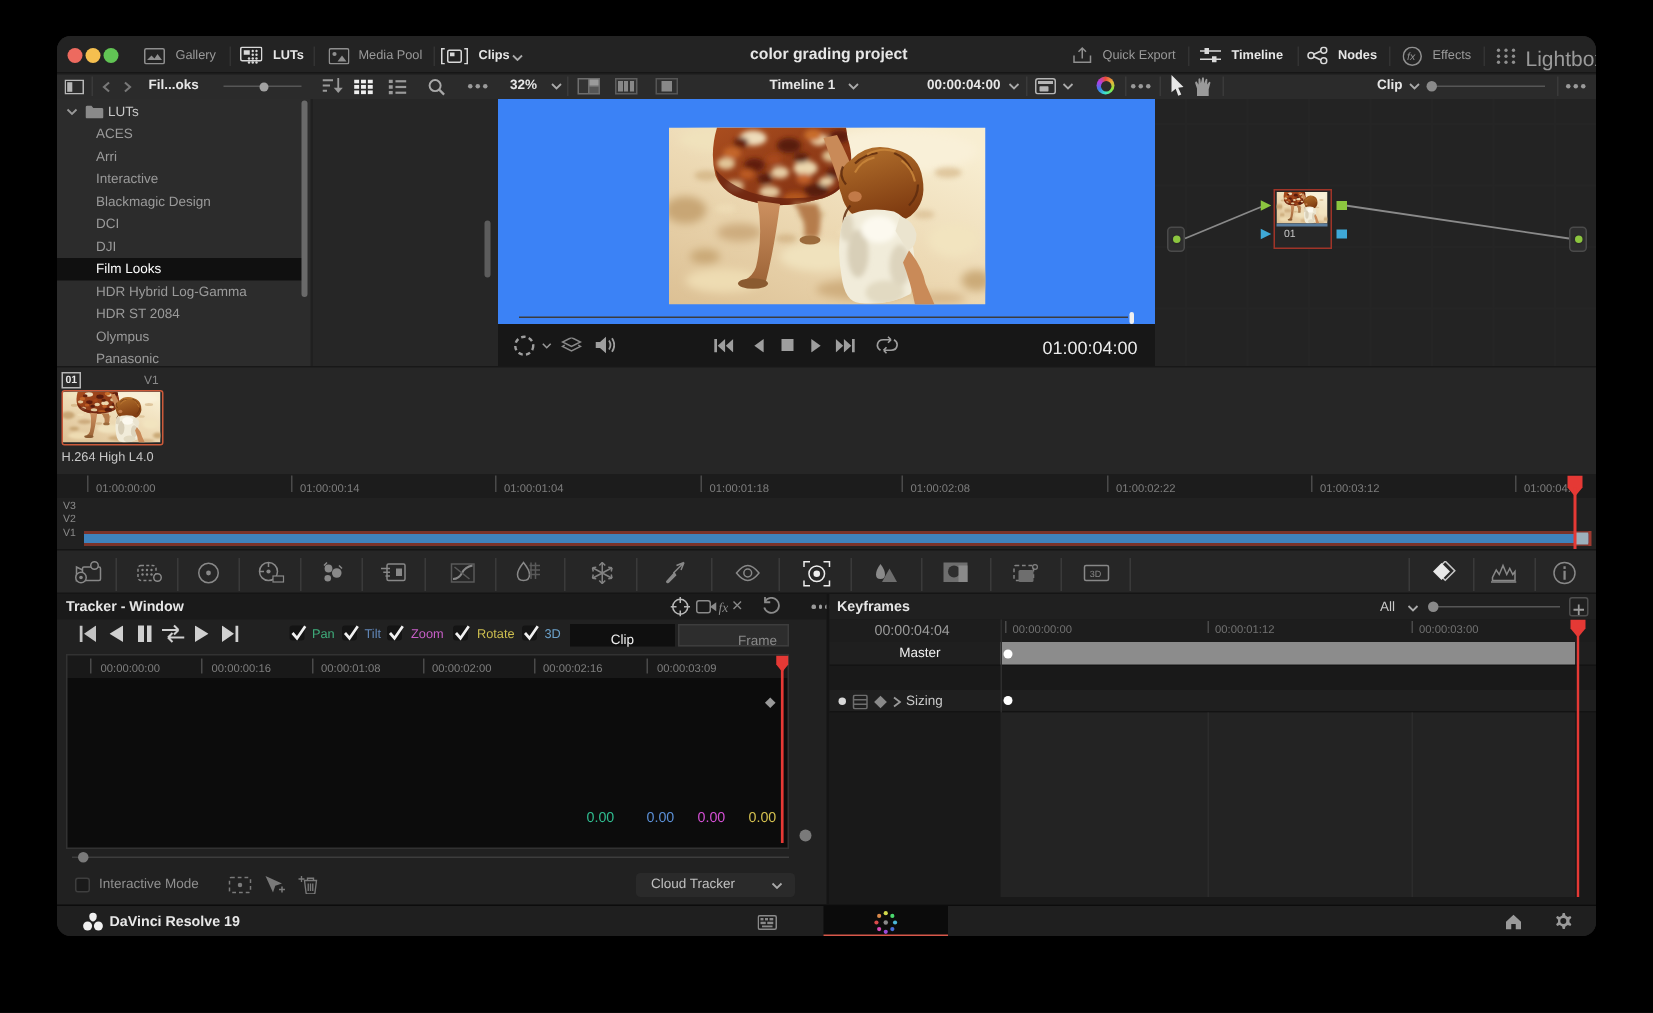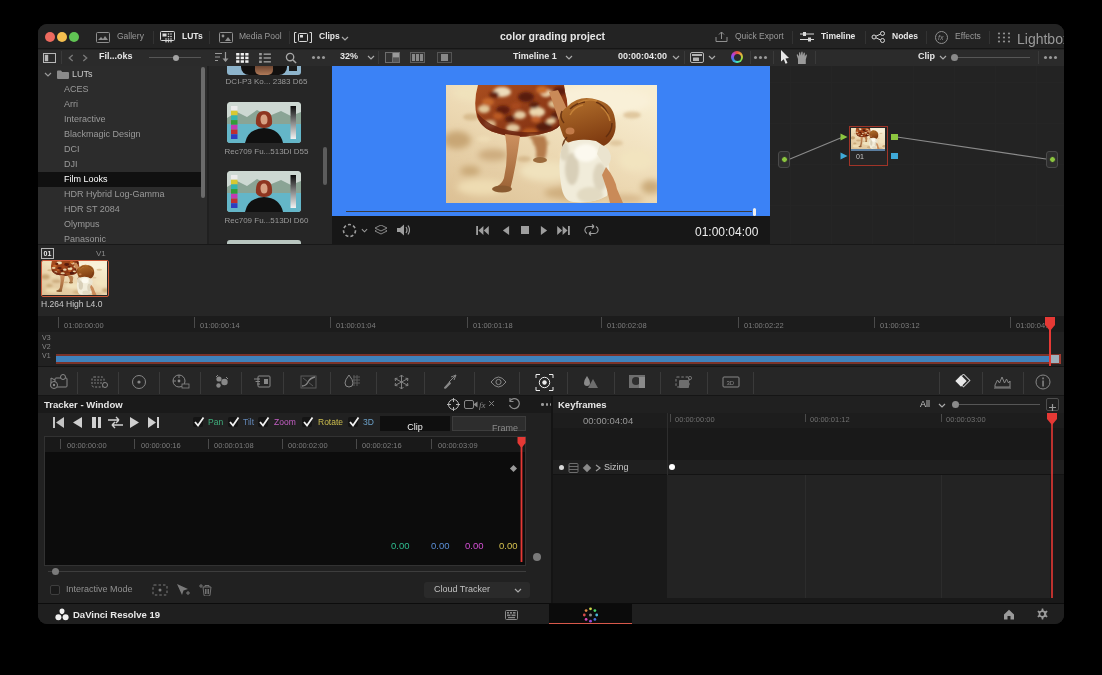--- a/index.html
+++ b/index.html
@@ -411,38 +411,20 @@
       <div class="abs" style="left:0;top:105.8px;width:164px;height:15px;background:#101010;">
           <span style="position:absolute;left:26px;line-height:15px;color:#fff;">Film Looks</span>
         </div>
       <div class="abs" style="left:26px;top:120.9px;height:15px;line-height:15px;">HDR Hybrid Log-Gamma</div>
       <div class="abs" style="left:26px;top:135.9px;height:15px;line-height:15px;">HDR ST 2084</div>
       <div class="abs" style="left:26px;top:151px;height:15px;line-height:15px;">Olympus</div>
       <div class="abs" style="left:26px;top:166px;height:15px;line-height:15px;">Panasonic</div>
     </div>
     <div class="abs" style="left:169px;top:0;width:2px;height:178px;background:#202020;"></div>
     <div class="abs" style="left:171px;top:0;width:123px;height:178px;background:#262626;"></div>
-    <div id="thumbs" style="position:absolute;left:171px;top:0;width:123px;height:178px;font-size:8px;color:#9a9a9a;">
-      <div class="abs" style="left:18px;top:0;width:74px;height:9px;border-radius:0 0 3px 3px;overflow:hidden;">
-        <div class="abs" style="left:0;top:0;width:74px;height:9px;background:#8db4cc;"></div>
-        <div class="abs" style="left:14px;top:0;width:46px;height:9px;background:#12100f;border-radius:0 0 8px 8px;"></div>
-        <div class="abs" style="left:28px;top:0;width:18px;height:9px;background:linear-gradient(#6e4632,#b07a58);border-radius:0 0 5px 5px;"></div>
-        <div class="abs" style="left:62px;top:0;width:8px;height:5px;background:#1a1a1a;"></div>
-      </div>
-      <div class="abs" style="left:0;top:11px;width:115px;text-align:center;">DCI-P3 Ko... 2383 D65</div>
-      <svg class="abs" style="left:18px;top:36px;border-radius:3px;" width="74" height="41" viewBox="0 0 74 41">
-          <use href="#lutthumb"></use>
-        </svg>
-      <div class="abs" style="left:0;top:81px;width:115px;text-align:center;">Rec709 Fu...513DI D55</div>
-      <svg class="abs" style="left:18px;top:105px;border-radius:3px;" width="74" height="41" viewBox="0 0 74 41">
-          <use href="#lutthumb"></use>
-        </svg>
-      <div class="abs" style="left:0;top:150px;width:115px;text-align:center;">Rec709 Fu...513DI D60</div>
-      <div class="abs" style="left:18px;top:174px;width:74px;height:4px;border-radius:3px 3px 0 0;background:#b9c6c0;"></div>
-    </div>
 
     <div class="abs" style="left:163px;top:1px;width:4px;height:131px;background:#6a6a6a;border-radius:2px;"></div>
 
     <div class="abs" style="left:285px;top:81px;width:4px;height:38px;background:#5c5c5c;border-radius:2px;"></div>
   </div>
 
   <div class="abs" style="left:294px;top:42px;width:438px;height:178px;background:#3b82f6;overflow:hidden;" id="viewer">
     <svg class="abs" style="left:114px;top:19px;" width="211" height="118" viewBox="0 0 211 118">
         <use href="#beach"></use>
       </svg>
@@ -832,20 +814,25 @@
 
     <div class="abs" style="left:0;top:17px;width:511px;height:15px;background:#1d1d1d;"></div>
     <div class="txt" style="left:30px;top:19px;font-size:9.5px;color:#9a9a9a;">00:00:04:04</div>
     <div class="tick" style="left:117px;top:18px;height:8px;"></div>
       <div class="tlab" style="left:122px;top:19px;color:#717171;">00:00:00:00</div>
     <div class="tick" style="left:252px;top:18px;height:8px;"></div>
       <div class="tlab" style="left:257px;top:19px;color:#717171;">00:00:01:12</div>
     <div class="tick" style="left:388px;top:18px;height:8px;"></div>
       <div class="tlab" style="left:393px;top:19px;color:#717171;">00:00:03:00</div>
 
+    <div class="abs" style="left:0;top:32px;width:511px;height:15.5px;background:#1f1f1f;border-bottom:1px solid #131313;">
+      <div class="txt" style="right:437px;top:2px;font-size:9px;color:#f0f0f0;">Master</div>
+      <div class="abs" style="left:114px;top:0;width:383px;height:15px;background:#8c8c8c;"></div>
+      <div class="abs" style="left:116px;top:4.5px;width:6px;height:6px;border-radius:50%;background:#fff;"></div>
+    </div>
     <div class="abs" style="left:0;top:63.5px;width:511px;height:15.5px;background:#1f1f1f;border-bottom:1px solid #131313;">
       <div class="abs" style="left:6px;top:5.5px;width:5px;height:5px;border-radius:50%;background:#d8d8d8;"></div>
       <svg class="abs" style="left:15px;top:3px;" width="11" height="10" viewBox="0 0 11 10">
           <rect x="1" y="0.5" width="9" height="9" rx="1" fill="none" stroke="#6e6e6e"></rect>
           <path d="M1 3.5 H10 M1 6.5 H10" stroke="#6e6e6e"></path>
         </svg>
       <div class="abs" style="left:31px;top:5px;width:6px;height:6px;background:#8a8a8a;transform:rotate(45deg);"></div>
       <svg class="abs" style="left:42px;top:4px;" width="6" height="8" viewBox="0 0 6 8">
           <path d="M1 1 L5 4 L1 7" fill="none" stroke="#9a9a9a" stroke-width="1.2"></path>
         </svg>

